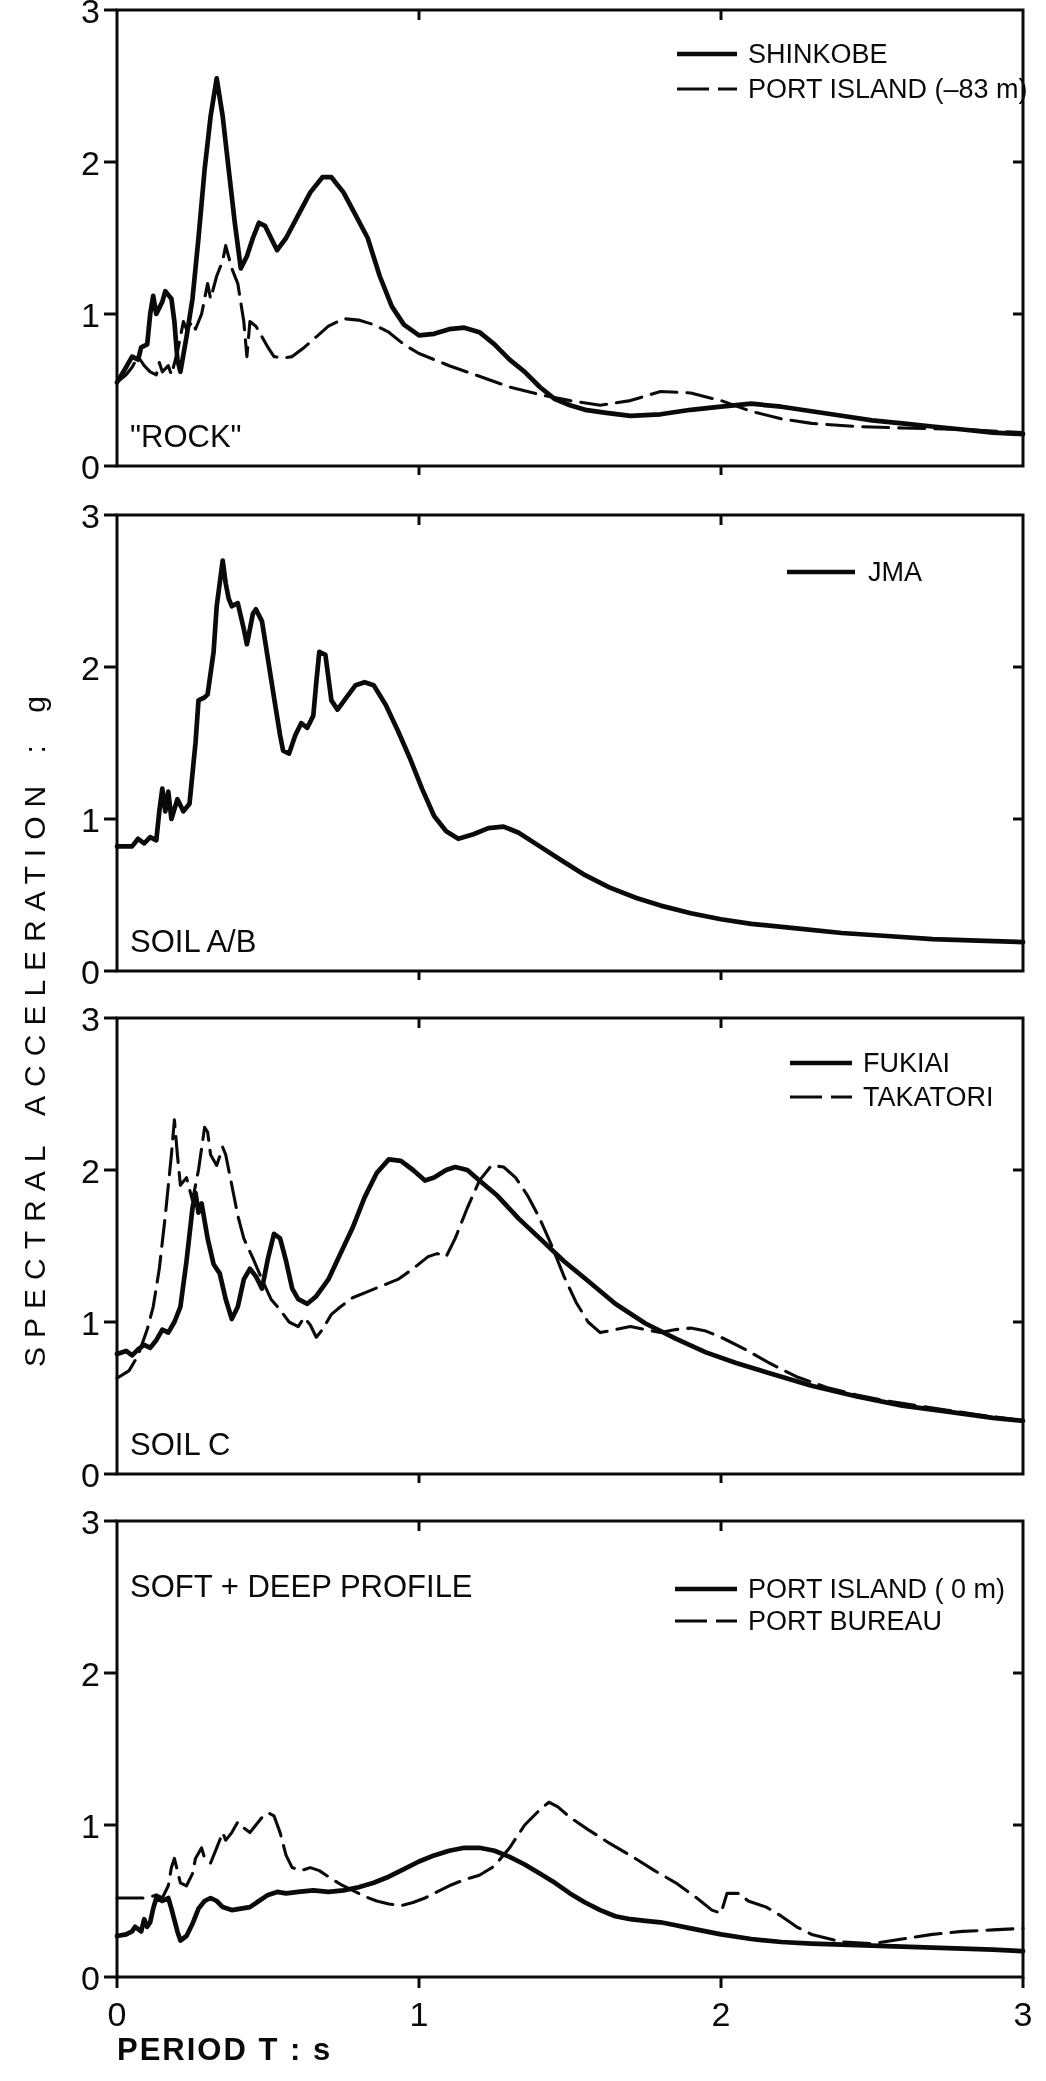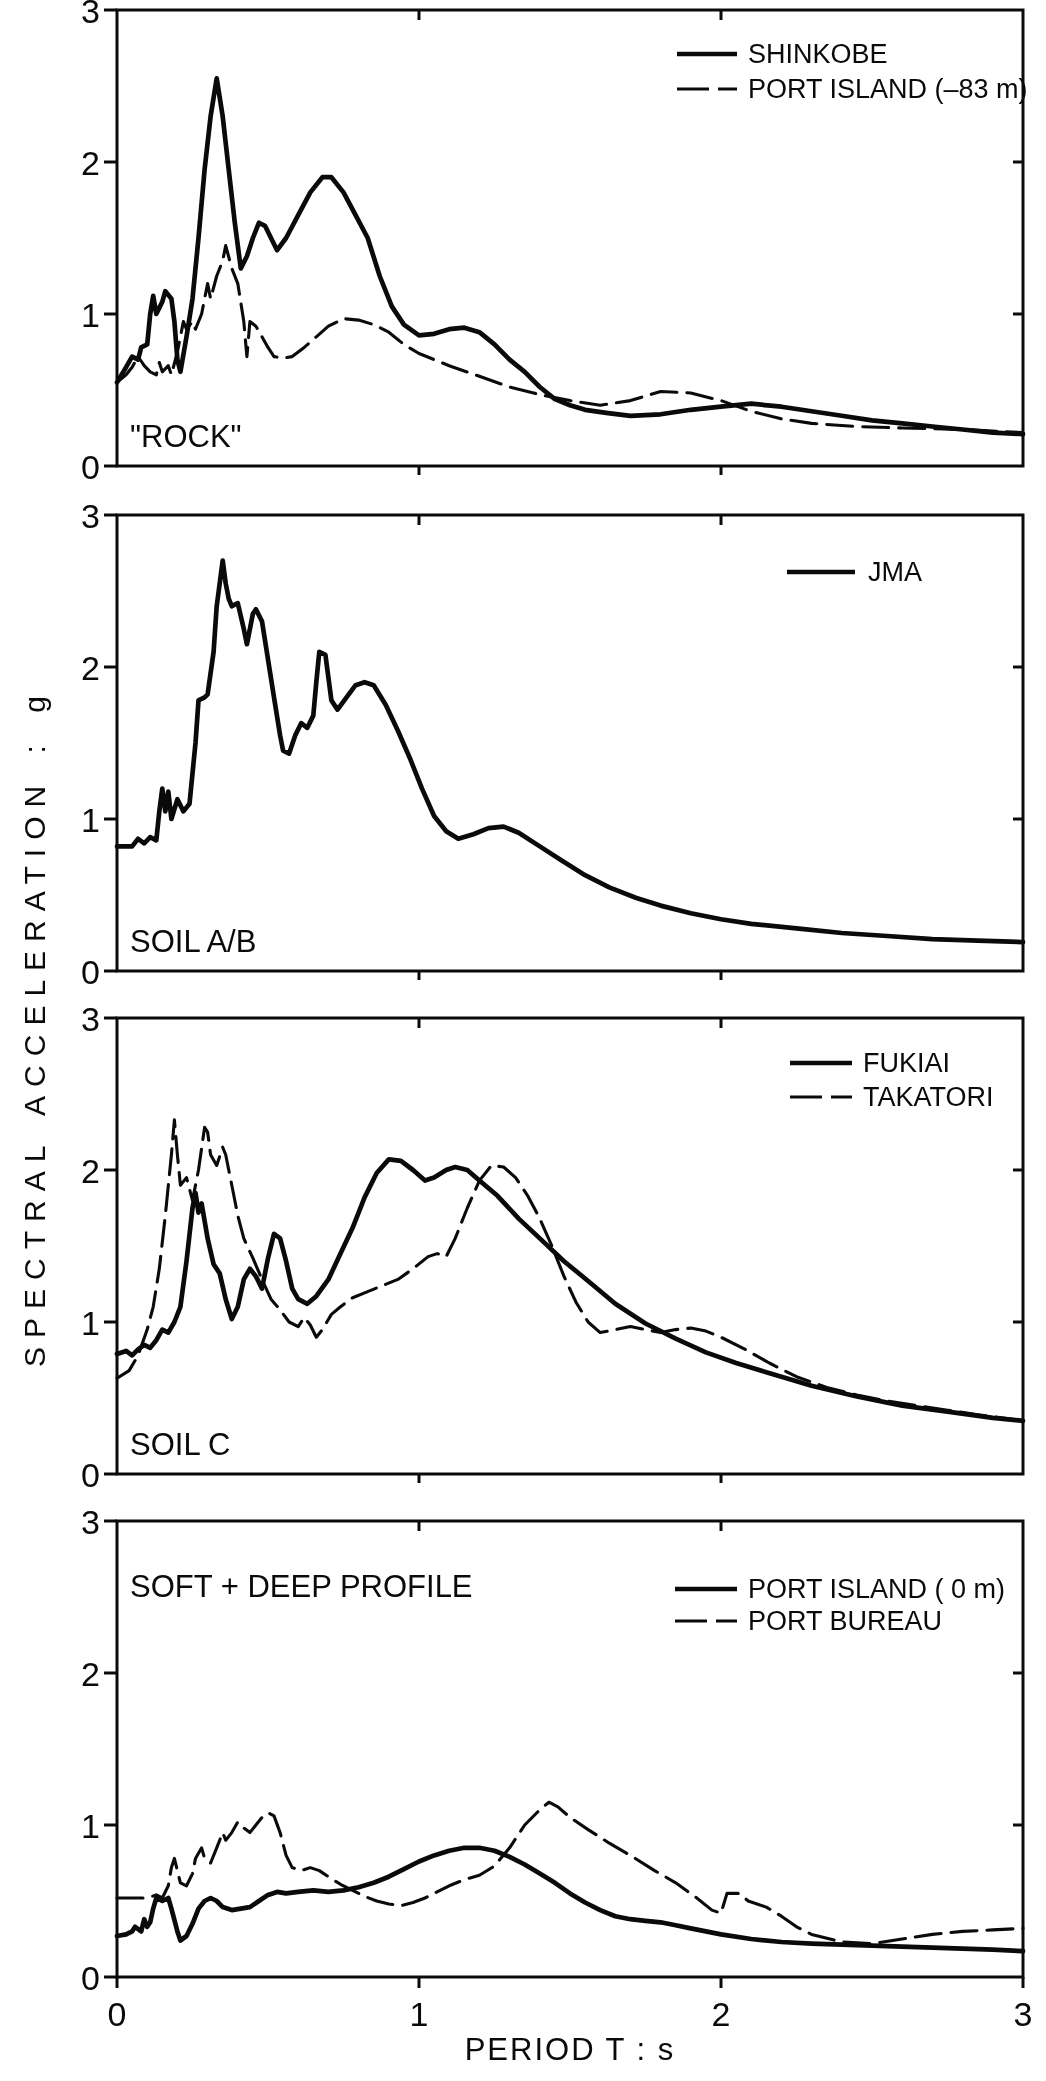--- a/index.html
+++ b/index.html
@@ -1,22 +1,22 @@
 <!DOCTYPE html>
 <html><head>
 <meta charset="utf-8">
 <style>
   html,body{margin:0;padding:0;background:#ffffff;}
   #figure{position:relative;width:1046px;height:2081px;background:#ffffff;overflow:hidden;
           font-family:"Liberation Sans","DejaVu Sans",sans-serif;color:#0a0a0a;}
   #ylabel{position:absolute;left:12px;top:1522px;width:990px;height:46px;line-height:46px;
           text-align:center;font-size:30px;letter-spacing:9px;word-spacing:6px;
           transform:rotate(-90deg);transform-origin:0 0;white-space:nowrap;color:#0a0a0a;}
-  #xlabel{position:absolute;left:117px;top:2032px;width:906px;text-align:center;
-          font-size:31px;font-weight:normal;letter-spacing:2px;color:#0a0a0a;}
+  #xlabel{position:absolute;left:117px;top:2032px;width:906px;
+          font-size:31px;font-weight:bold;letter-spacing:2px;color:#0a0a0a;}
   #chart-svg{position:absolute;left:0;top:0;}
   text{fill:#0a0a0a;}
 </style>
 </head>
 <body>
 
 <div id="figure">
   <div id="ylabel">SPECTRAL ACCELERATION : g</div>
   <svg id="chart-svg" width="1046" height="2081" viewBox="0 0 1046 2081">
       <g>

